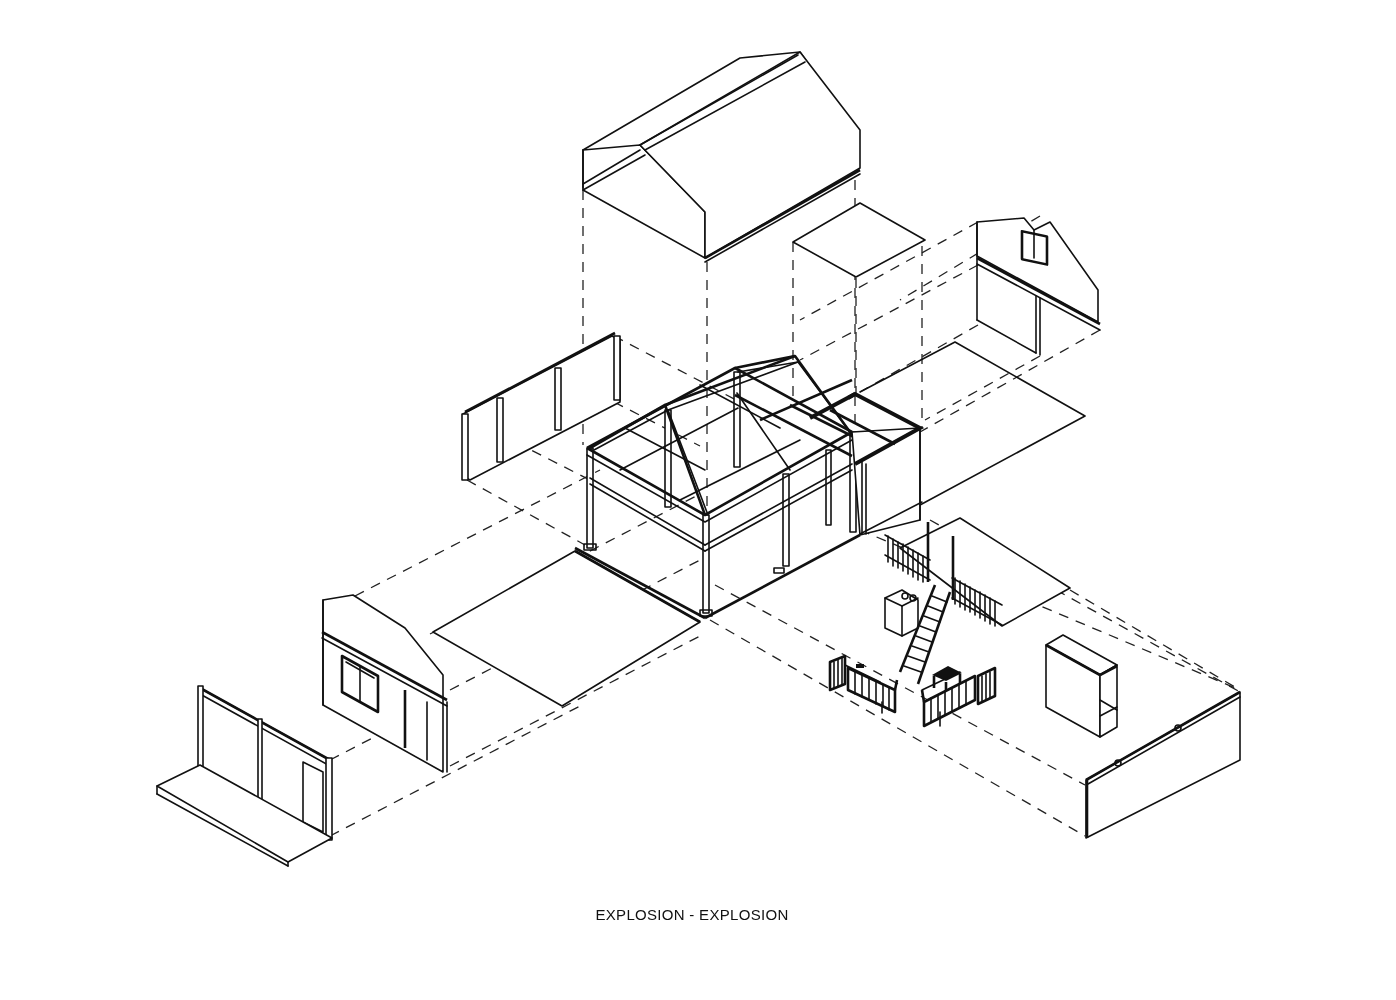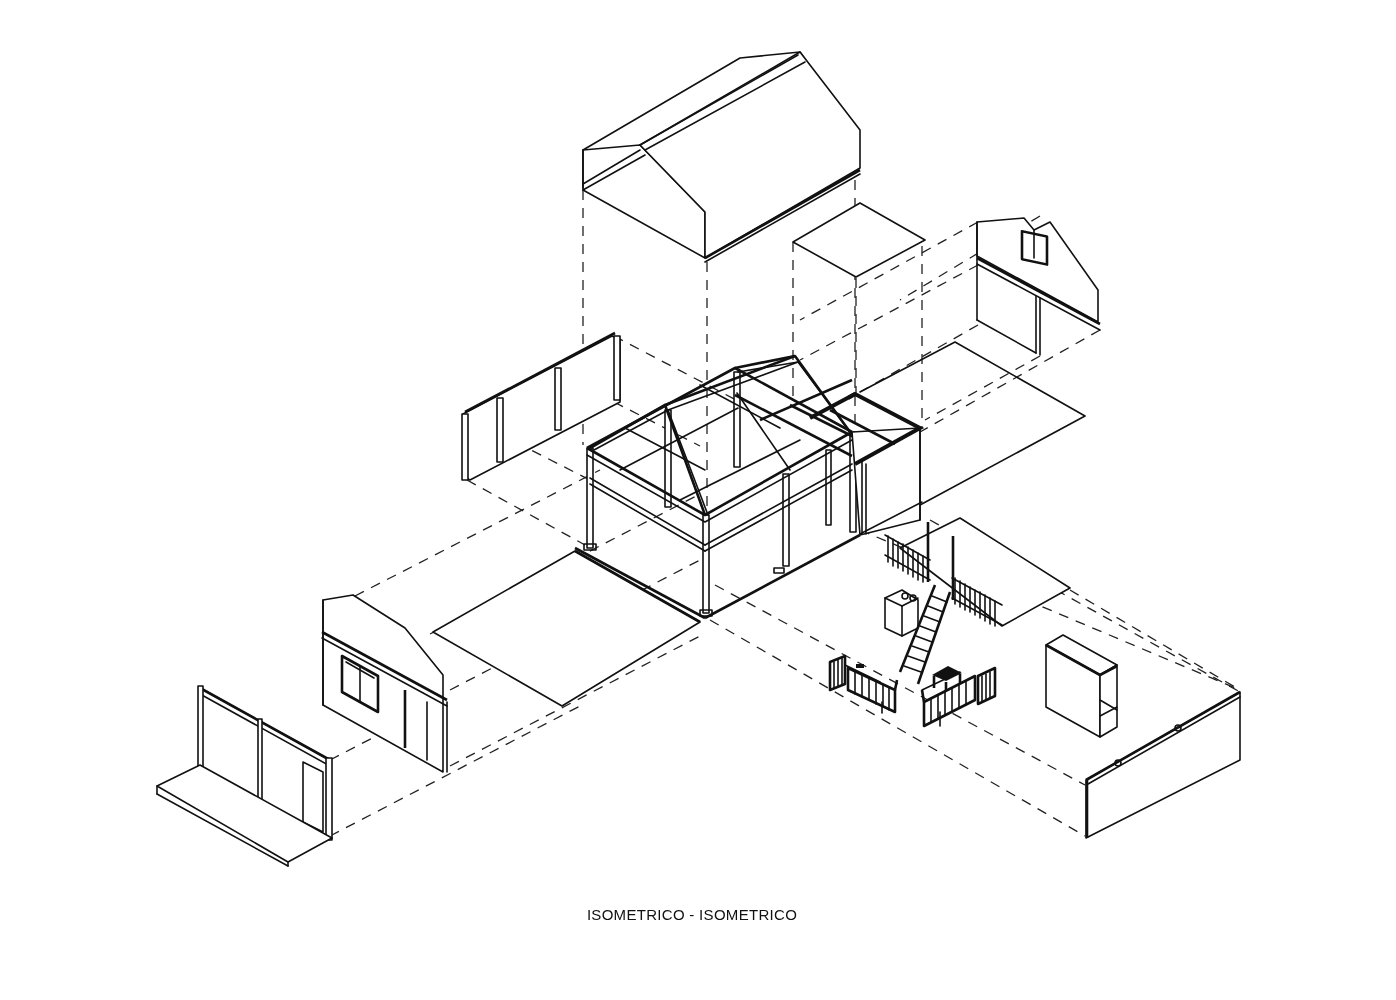--- a/index.html
+++ b/index.html
@@ -298,13 +298,13 @@
   <g>
     <polygon class="ln fillw" points="1086,780 1240,692 1240,760 1086,838"></polygon>
     <line class="lnb" x1="1086" y1="780" x2="1240" y2="692"></line>
     <line class="ln" x1="1088" y1="784" x2="1240" y2="697"></line>
     <line class="lnb" x1="1087" y1="780" x2="1087" y2="838"></line>
     <circle class="ln" cx="1118" cy="763" r="3"></circle>
     <circle class="ln" cx="1178" cy="728" r="3"></circle>
   </g>
 </svg>
 
-<div id="caption">ISOMETRICO - ISOMETRICO</div>
+<div id="caption">EXPLOSION - EXPLOSION</div>
 
 </body></html>

